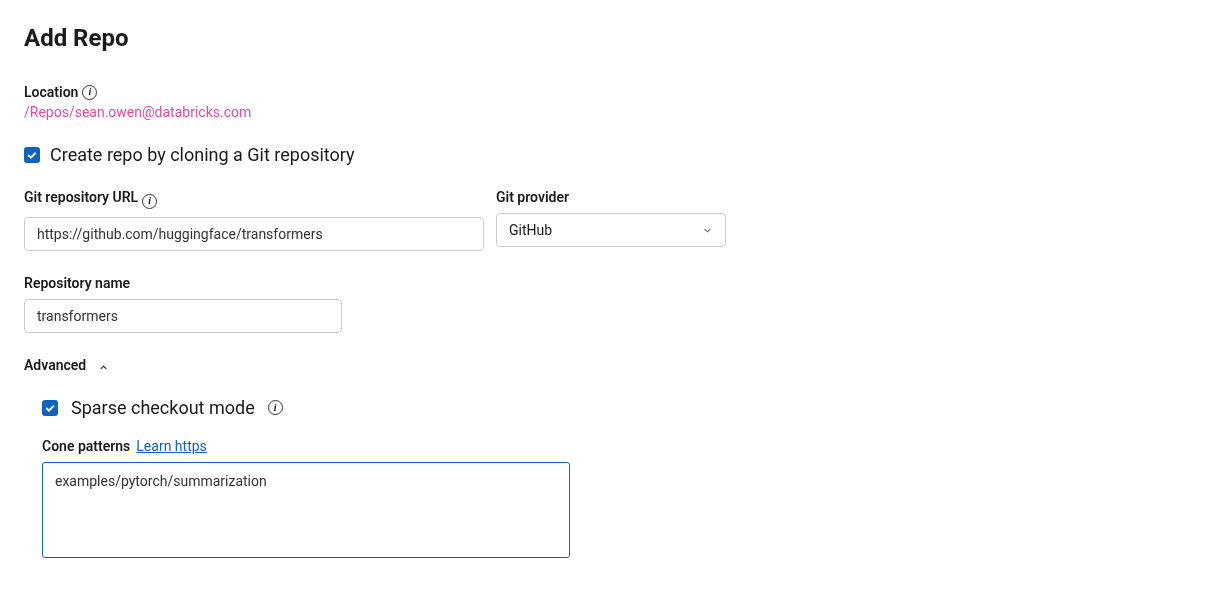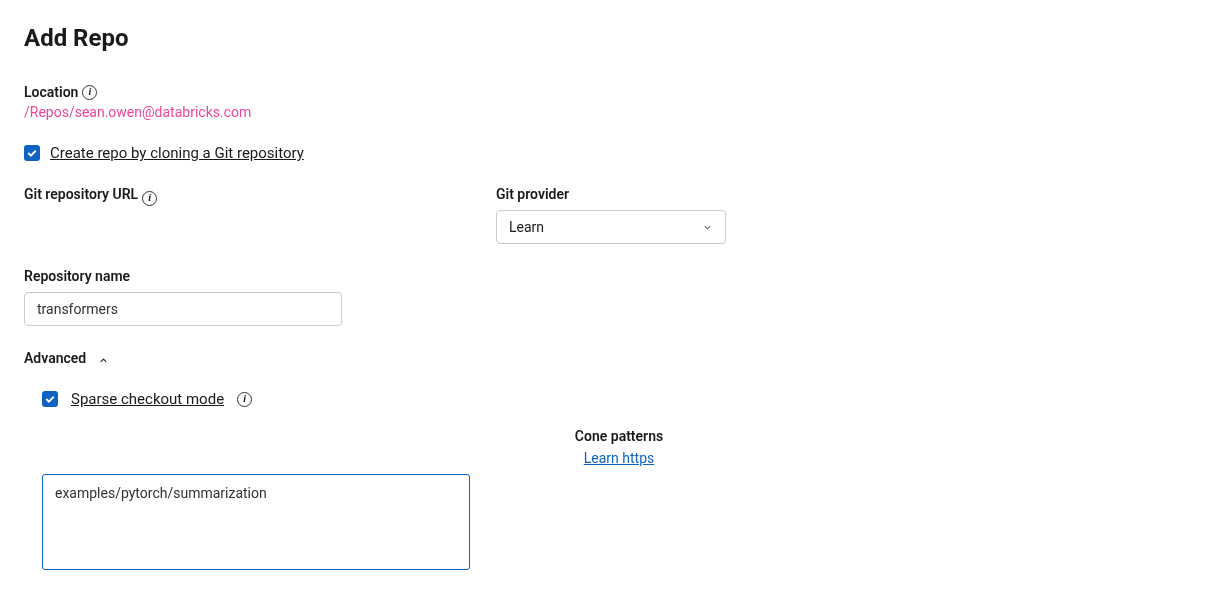--- a/index.html
+++ b/index.html
@@ -68,22 +68,21 @@
       flex-shrink: 0;
     }
     .checkbox svg {
       width: 12px;
       height: 12px;
       stroke: #fff;
       stroke-width: 2.5;
       fill: none;
     }
     .checkbox-label {
-      font-size: 15px;
-      text-decoration: underline;
+      font-size: 18px;
     }
     .form-row {
       display: flex;
       gap: 12px;
       margin-bottom: 24px;
     }
     .form-group {
       display: flex;
       flex-direction: column;
     }
@@ -150,34 +149,33 @@
       display: flex;
       align-items: center;
       gap: 13px;
       margin-bottom: 20px;
     }
     .cone-header {
       display: flex;
       align-items: center;
       gap: 6px;
       margin-bottom: 8px;
-      flex-direction: column;
     }
     .cone-label {
       font-weight: 600;
       font-size: 14px;
     }
     .learn-more {
       color: #0e63c2;
       text-decoration: underline;
       font-size: 14px;
       cursor: pointer;
     }
     textarea {
-      width: 428px;
+      width: 528px;
       height: 96px;
       padding: 10px 12px;
       border: 1.5px solid #0e63c2;
       border-radius: 3px;
       font-family: inherit;
       font-size: 14px;
       color: #333;
       resize: none;
     }
   </style>
@@ -202,26 +200,27 @@
   </div>
   <span class="checkbox-label">Create repo by cloning a Git repository</span>
 </div>
 
 <div class="form-row">
   <div class="form-group form-group-url">
     <div class="label-row">
       <span class="field-label">Git repository URL</span>
       <span class="info-icon">i</span>
     </div>
+    <input type="text" value="https://github.com/huggingface/transformers" style="">
   </div>
   <div class="form-group form-group-provider">
     <span class="field-label">Git provider</span>
     <div class="select-wrapper">
       <div class="select-display">
-        <span>Learn</span>
+        <span>GitHub</span>
         <svg class="chevron-down" viewBox="0 0 16 16">
           <polyline points="4,6 8,10 12,6" fill="none" stroke="#666" stroke-width="1.5"></polyline>
         </svg>
       </div>
     </div>
   </div>
 </div>
 
 <div class="form-group form-group-name section">
   <span class="field-label">Repository name</span>

